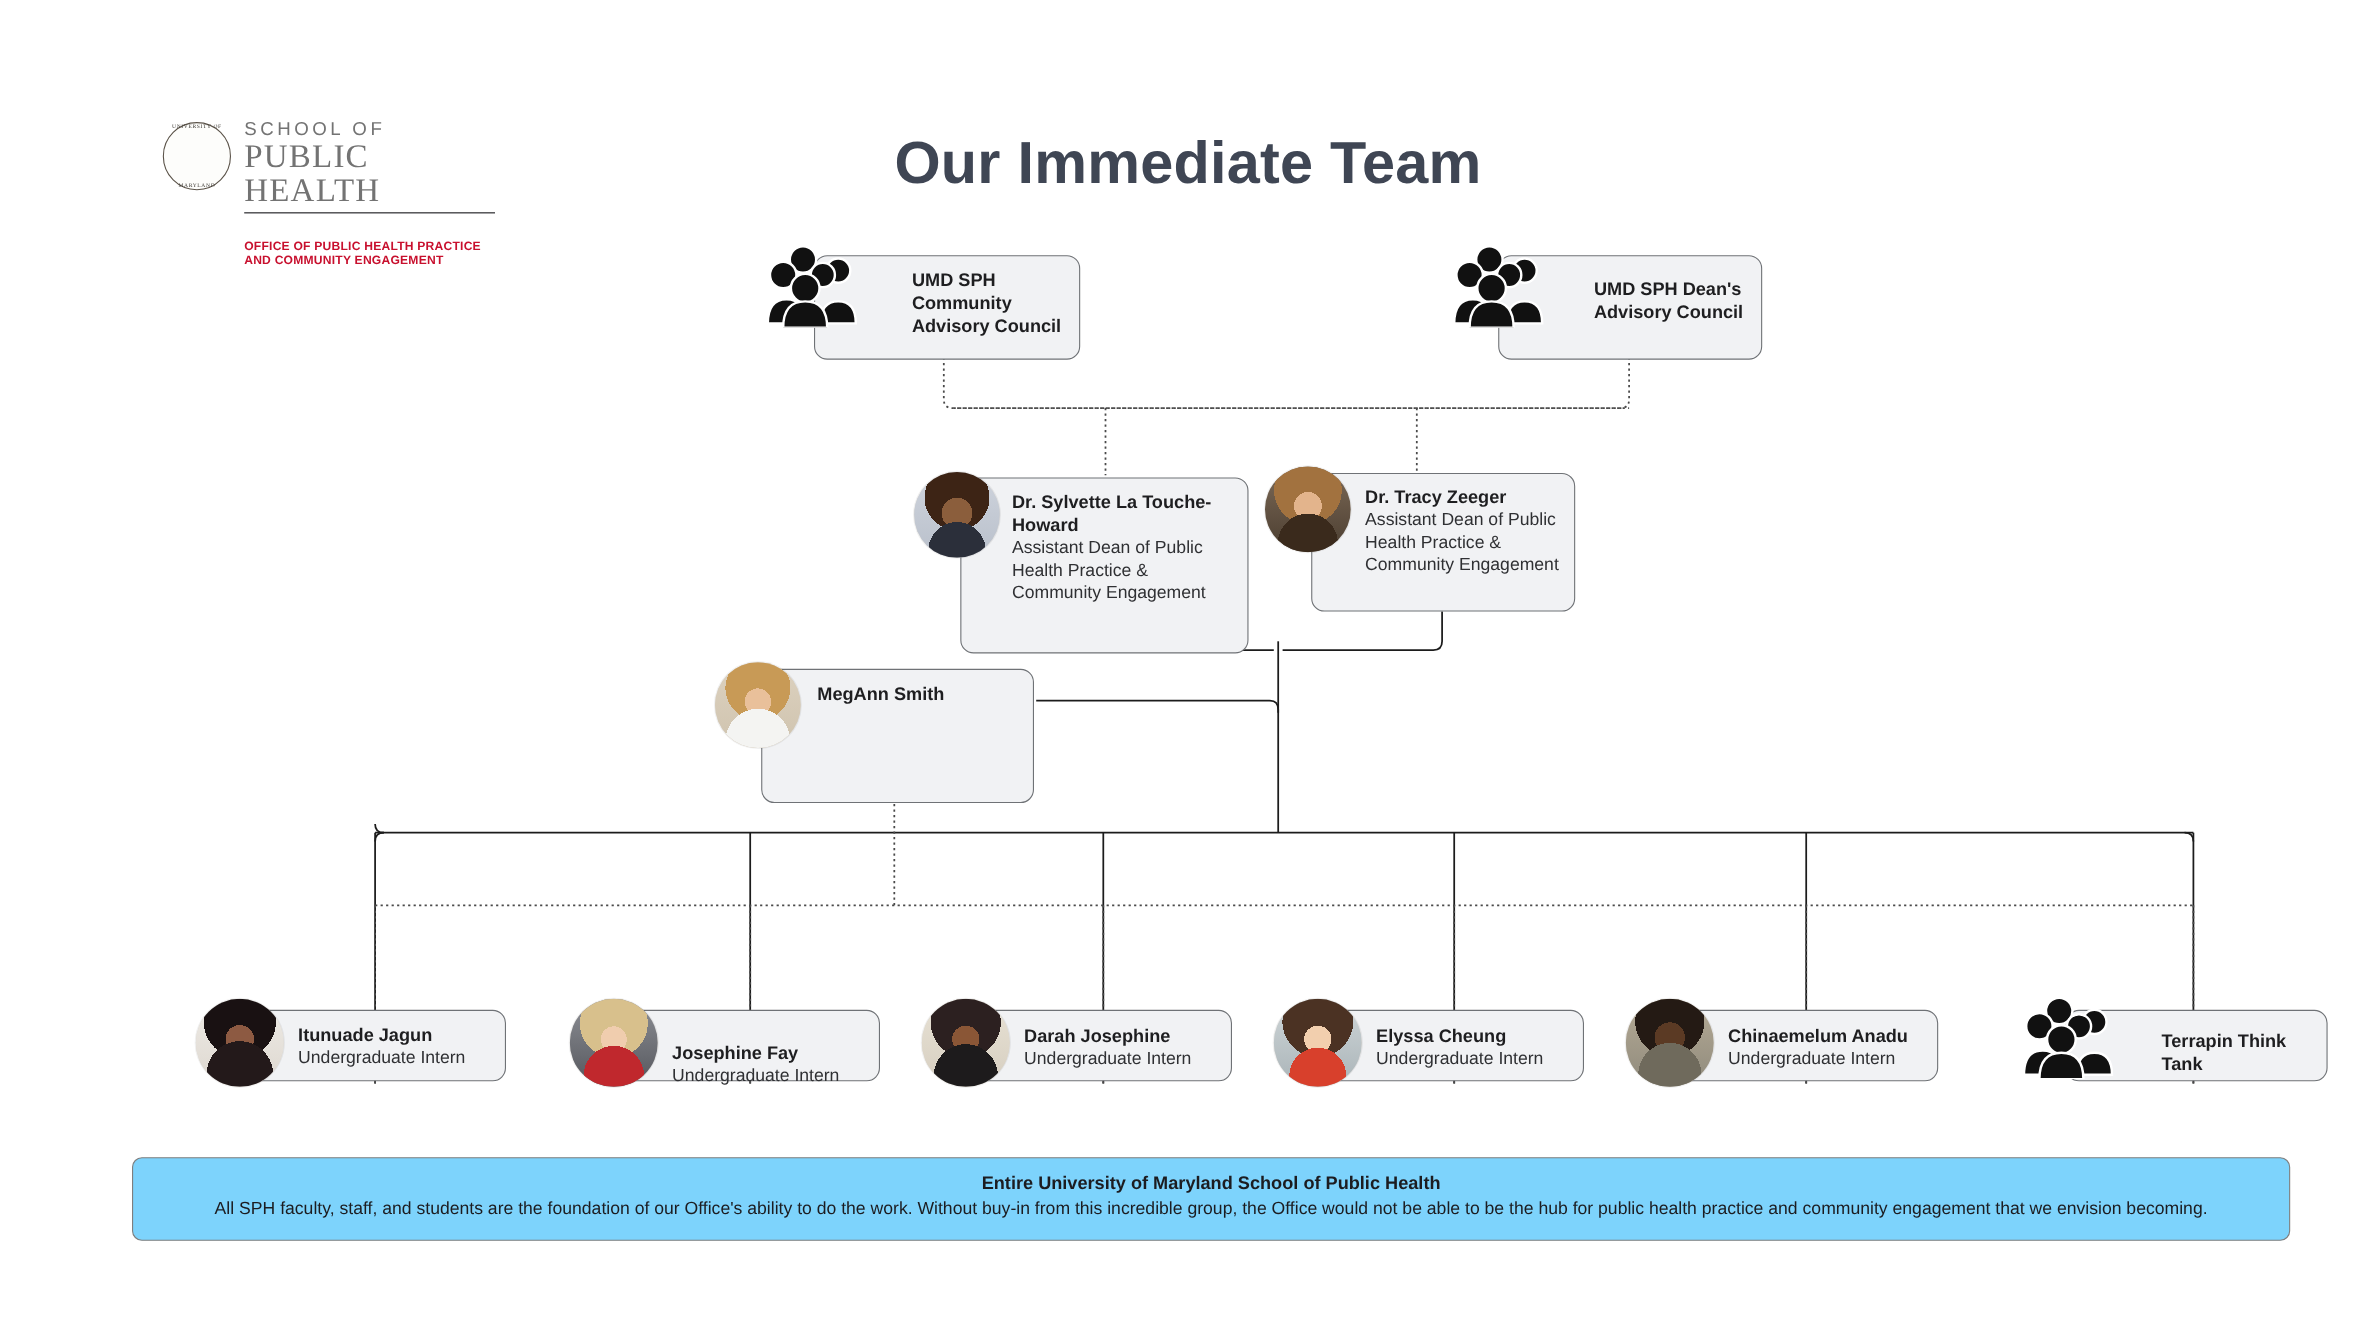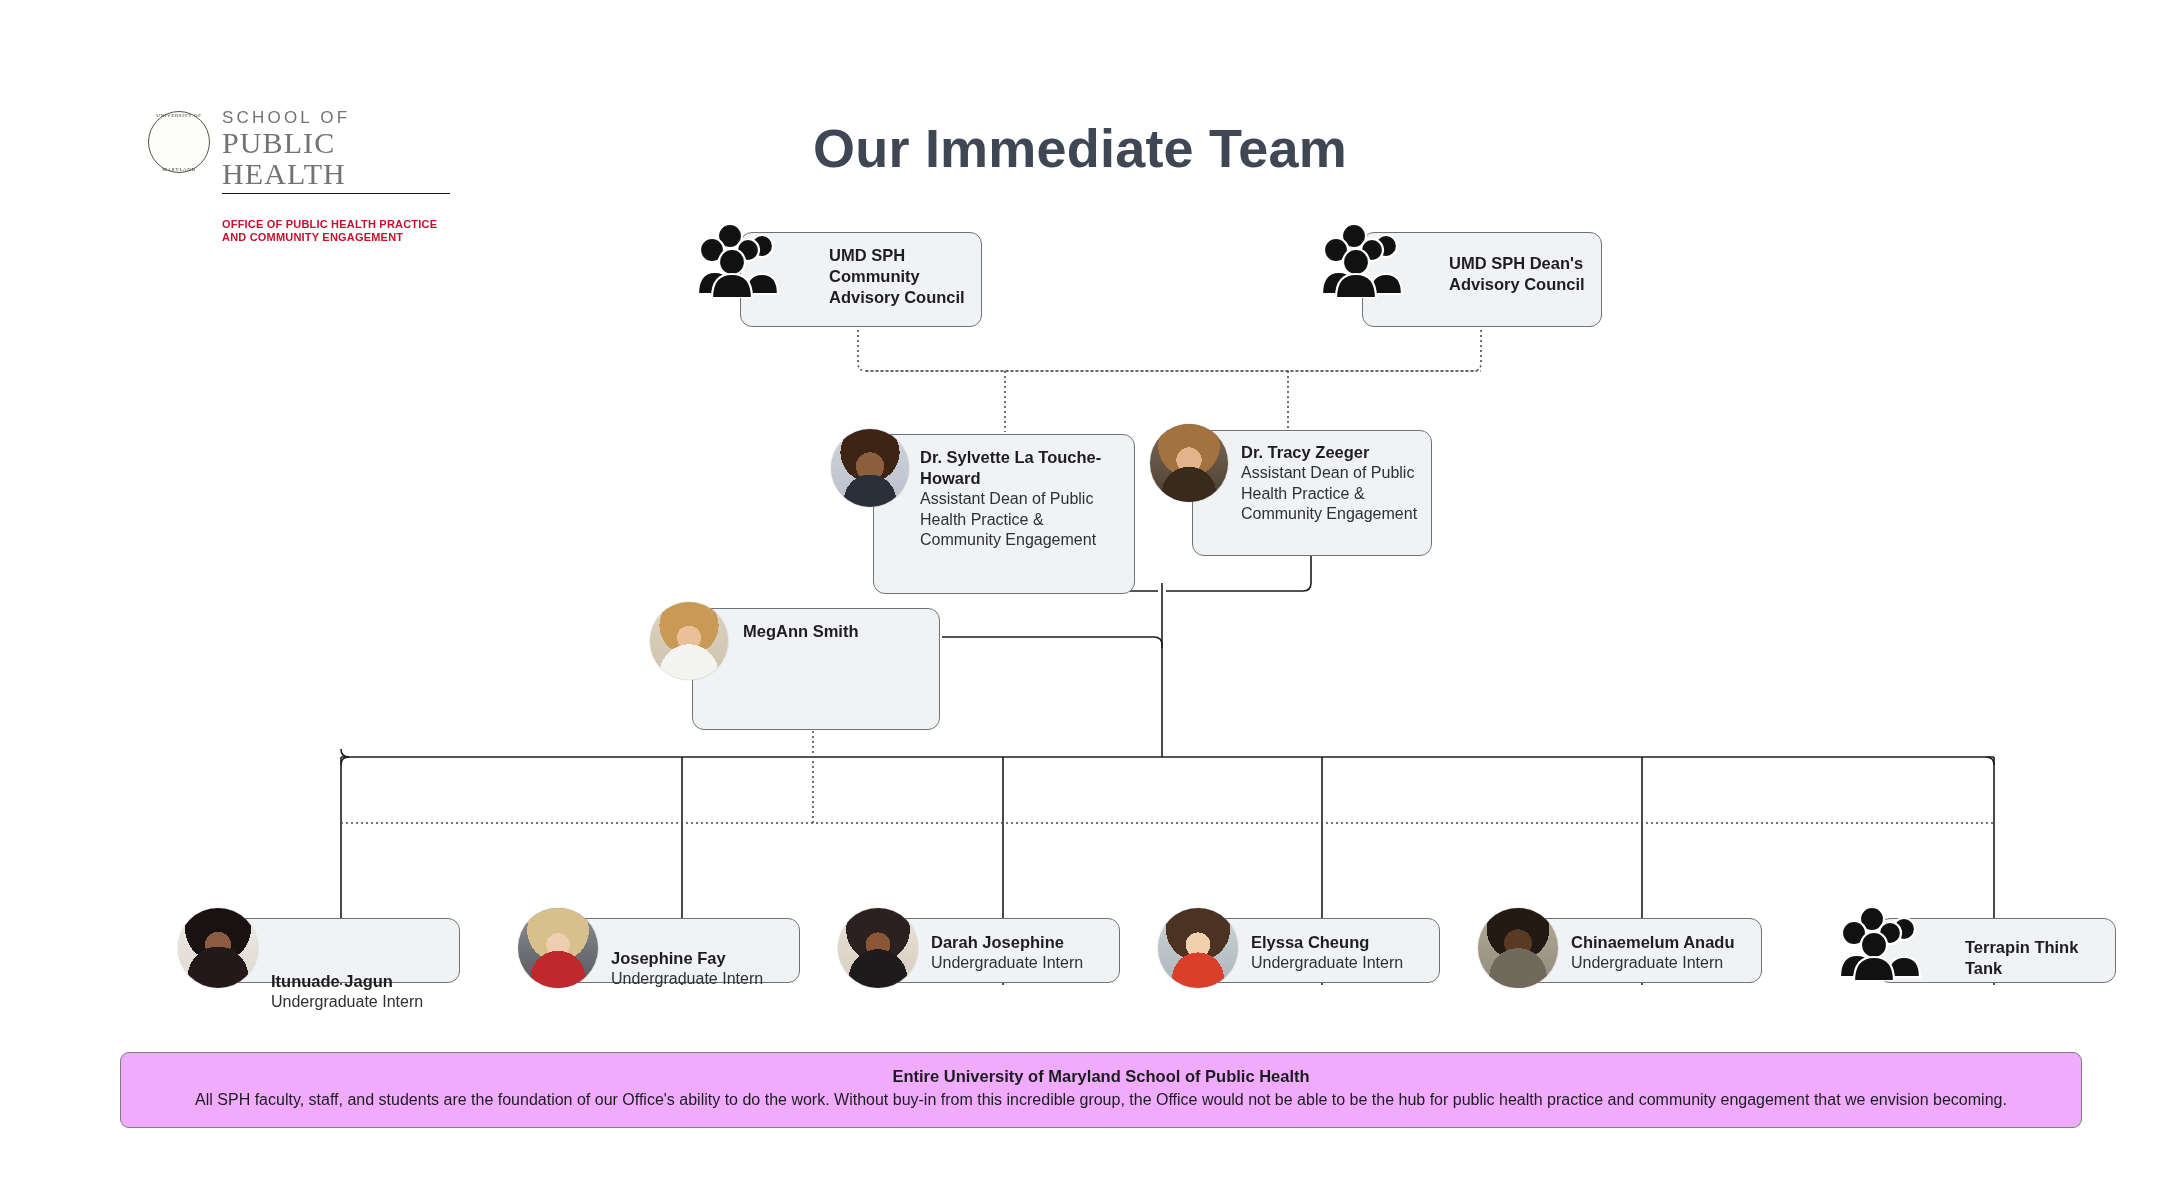--- a/index.html
+++ b/index.html
@@ -168,21 +168,21 @@
     position: absolute;
   }
 
   
   #footer-banner {
     position: absolute;
     left: 120px;
     top: 1052px;
     width: 1962px;
     box-sizing: border-box;
-    background: #f0abfc;
+    background: #7dd3fc;
     border: 1.4px solid #7e7e7e;
     border-radius: 9px;
     padding: 14px 22px 16px;
     text-align: center;
   }
   #footer-title {
     font-family: "Liberation Sans Narrow", "Liberation Sans", sans-serif;
     font-size: 16.5px;
     font-weight: 700;
     color: #1c1c20;
@@ -327,21 +327,21 @@
 </div>
 <div class="avatar" style="left:650px; top:602px; width:78px; height:78px;">
   <div class="ph" style="background:
       radial-gradient(circle at 50% 92%, #f4f4f2 0 36%, transparent 36%),
       radial-gradient(circle at 50% 46%, #e9c09a 0 21%, transparent 21%),
       radial-gradient(circle at 50% 30%, #c89a56 0 44%, transparent 44%),
       linear-gradient(180deg,#ddd2c0 0%, #cfc3ae 100%);"></div>
 </div>
 
 <div class="node" style="left:222px; top:918px; width:238px; height:65px;">
-  <div class="node-text" style="padding-left:48px; margin-top:40px;">
+  <div class="node-text" style="padding-left:48px; ">
     <div class="node-name">Itunuade Jagun</div>
     <div class="node-role">Undergraduate Intern</div>
   </div>
 </div>
 <div class="avatar" style="left:178px; top:908px; width:80px; height:80px;">
   <div class="ph" style="background:
       radial-gradient(circle at 50% 86%, #23191a 0 38%, transparent 38%),
       radial-gradient(circle at 50% 46%, #8d5a42 0 22%, transparent 22%),
       radial-gradient(circle at 50% 26%, #191112 0 46%, transparent 46%),
       linear-gradient(180deg,#efece7 0%, #ddd7cf 100%);"></div>

